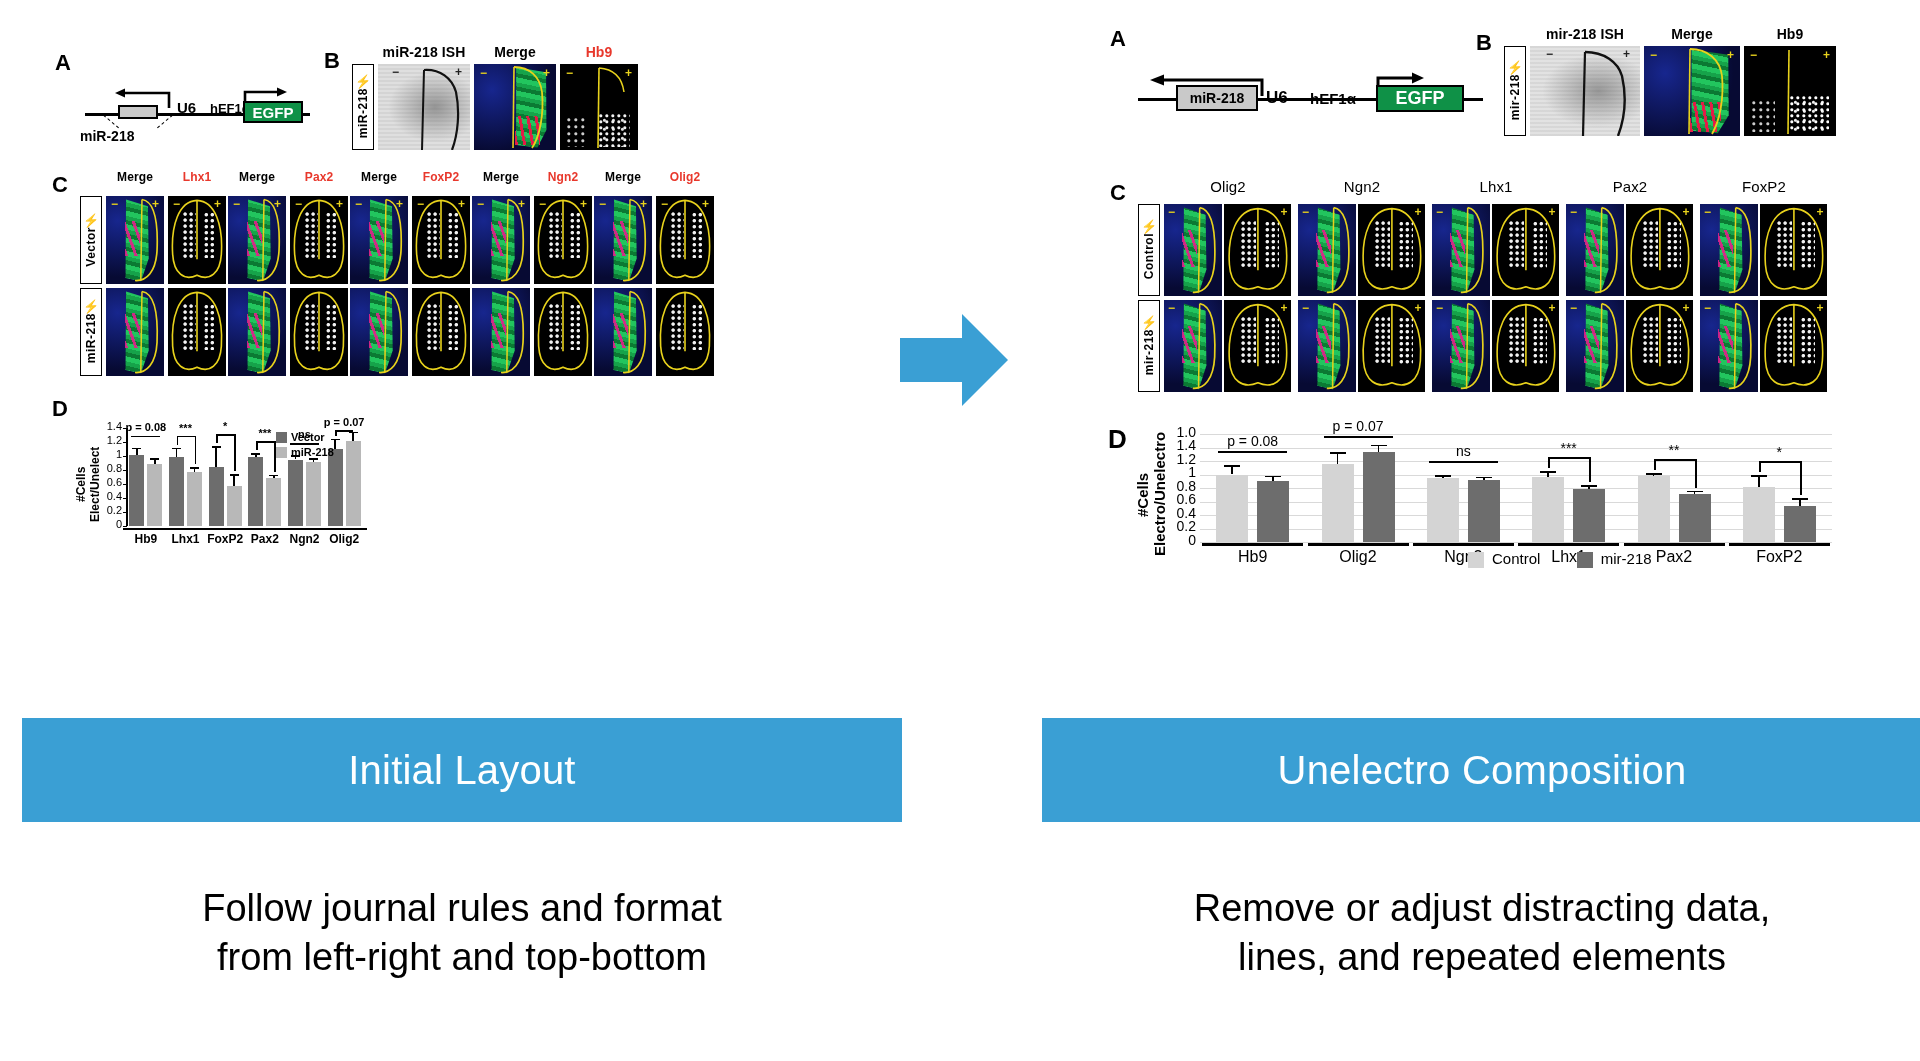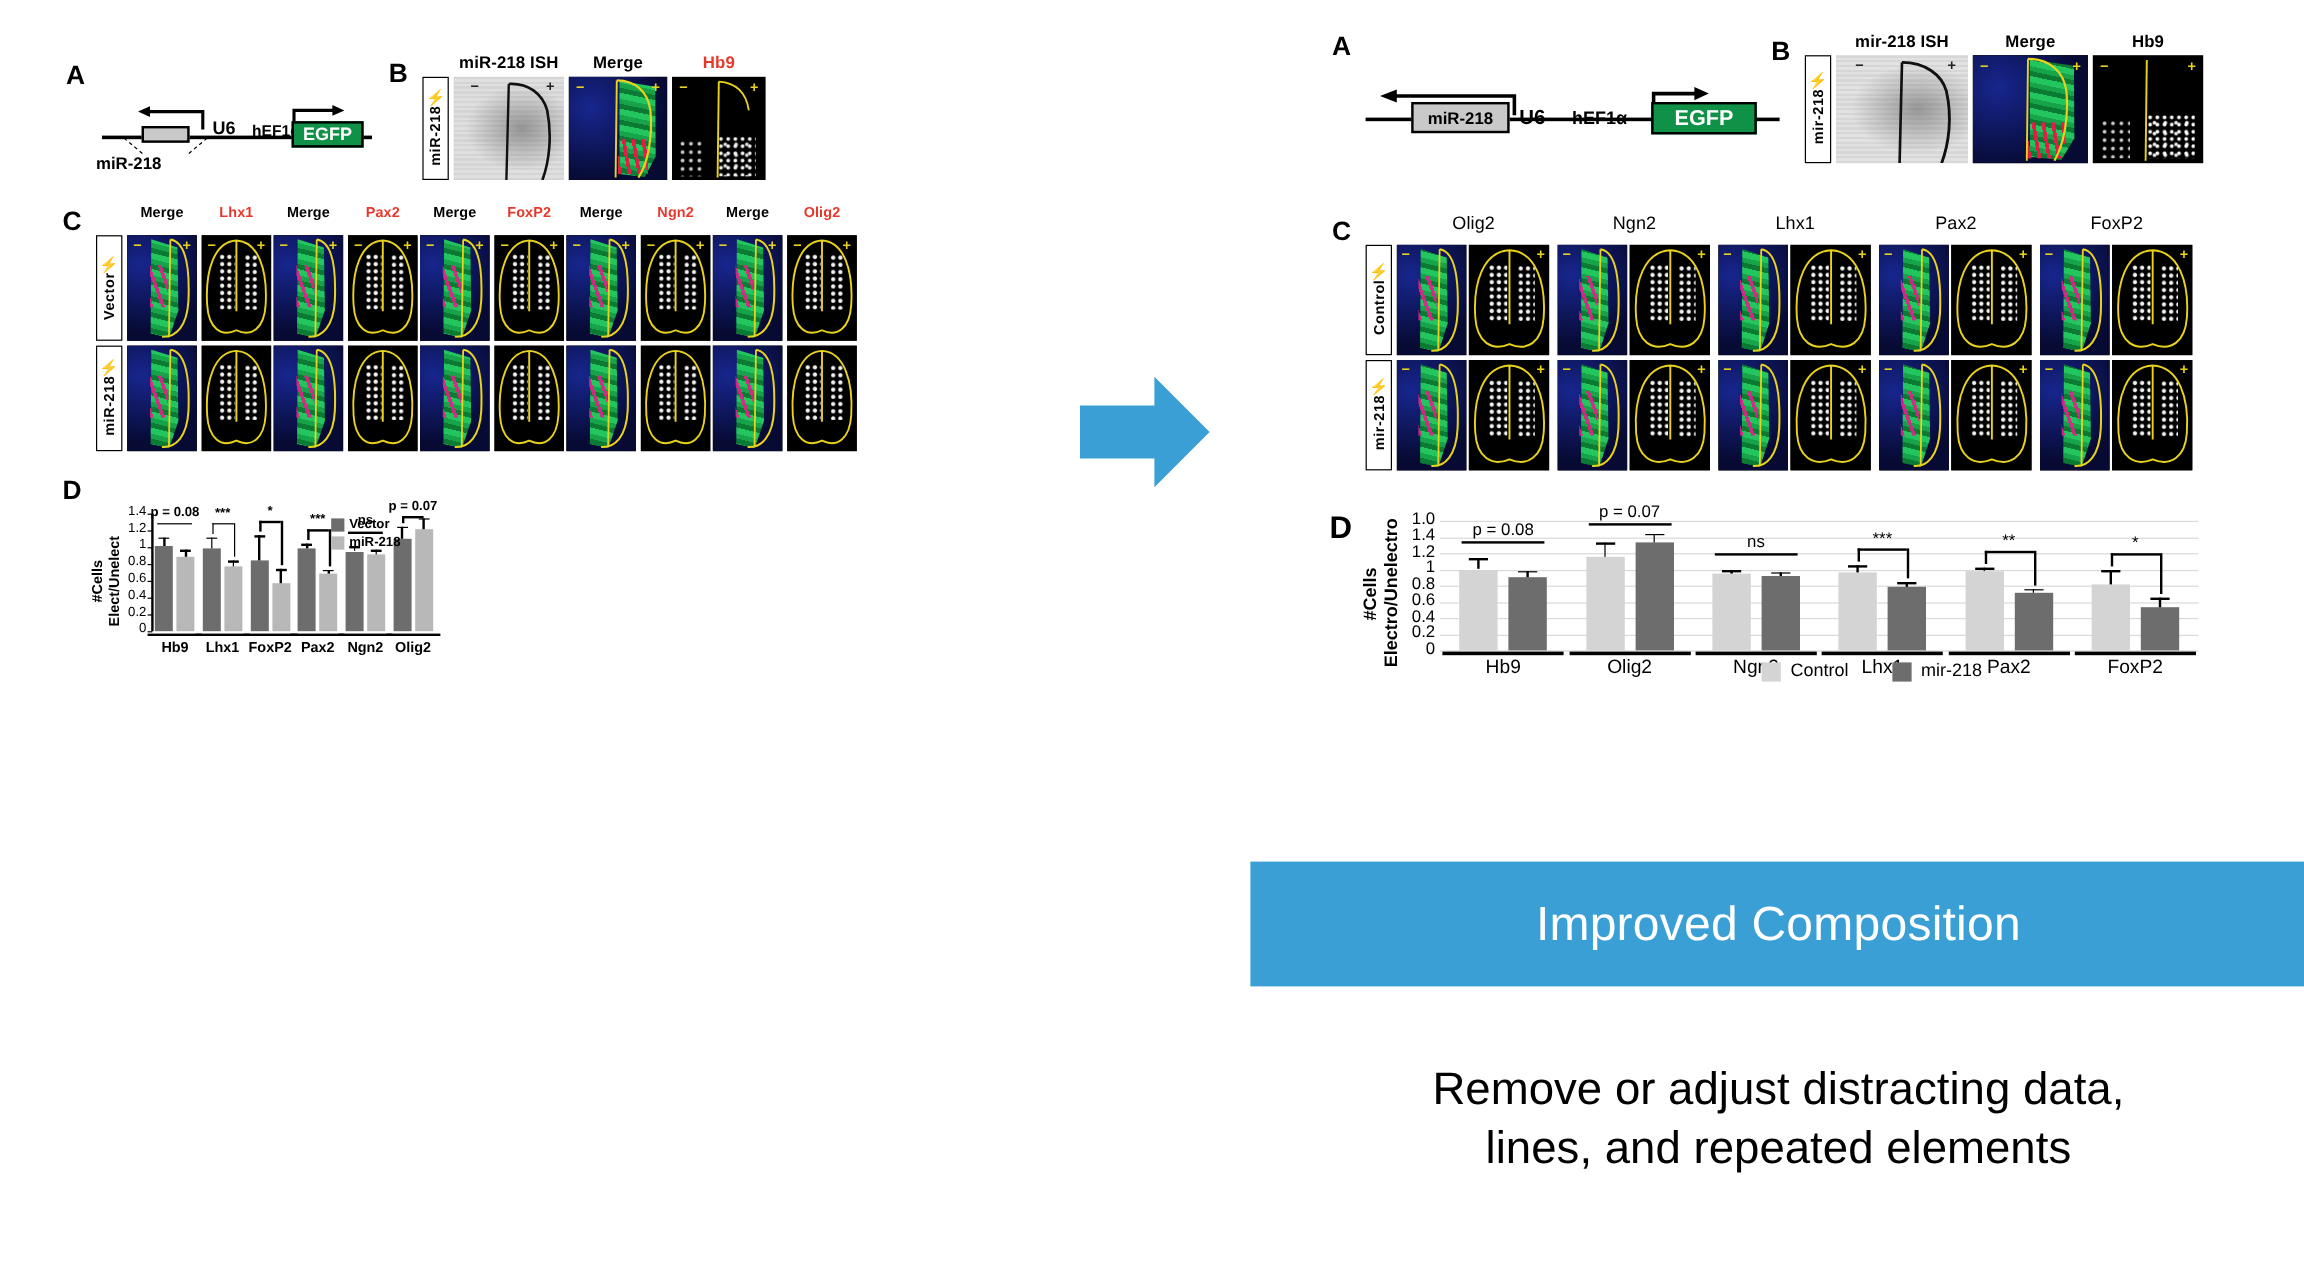--- a/index.html
+++ b/index.html
@@ -1110,22 +1110,29 @@
         <div class="abs" style="left:620.8333333333333px; top:41.17500000000001px; width:2.2px; height:11px; background:#000;"></div>
         <div class="abs" style="left:661.8333333333333px; top:41.17500000000001px; width:2.2px; height:33.94999999999999px; background:#000;"></div>
         <div class="sig" style="left:581.3333333333333px; top:24.17500000000001px; width:120px; font-size:14px; font-weight:normal;">*</div>
         <div class="legend-sw" style="left:330px; top:132px; width:16px; height:16px; background:#d4d4d4;"></div>
         <div class="legend-tx" style="left:354px; top:130px; font-size:15px; white-space:nowrap;">Control</div>
         <div class="legend-sw" style="left:438.8px; top:132px; width:16px; height:16px; background:#6d6d6d;"></div>
         <div class="legend-tx" style="left:462.8px; top:130px; font-size:15px; white-space:nowrap;">mir-218</div>
       </div>
   </div>
 
+  <div class="banner" style="left:22px; top:718px; width:880px; height:104px;">
+    <span>Initial Layout</span>
+  </div>
   <div class="banner" style="left:1042px; top:718px; width:880px; height:104px;">
-    <span>Improved Composition</span>
+    <span>Unelectro Composition</span>
   </div>
 
+  <div class="caption" style="left:22px; top:884px; width:880px;">
+    <div>Follow journal rules and format</div>
+    <div>from left-right and top-bottom</div>
+  </div>
   <div class="caption" style="left:1042px; top:884px; width:880px;">
     <div>Remove or adjust distracting data,</div>
     <div>lines, and repeated elements</div>
   </div>
 
 </div>
 
 </body></html>

